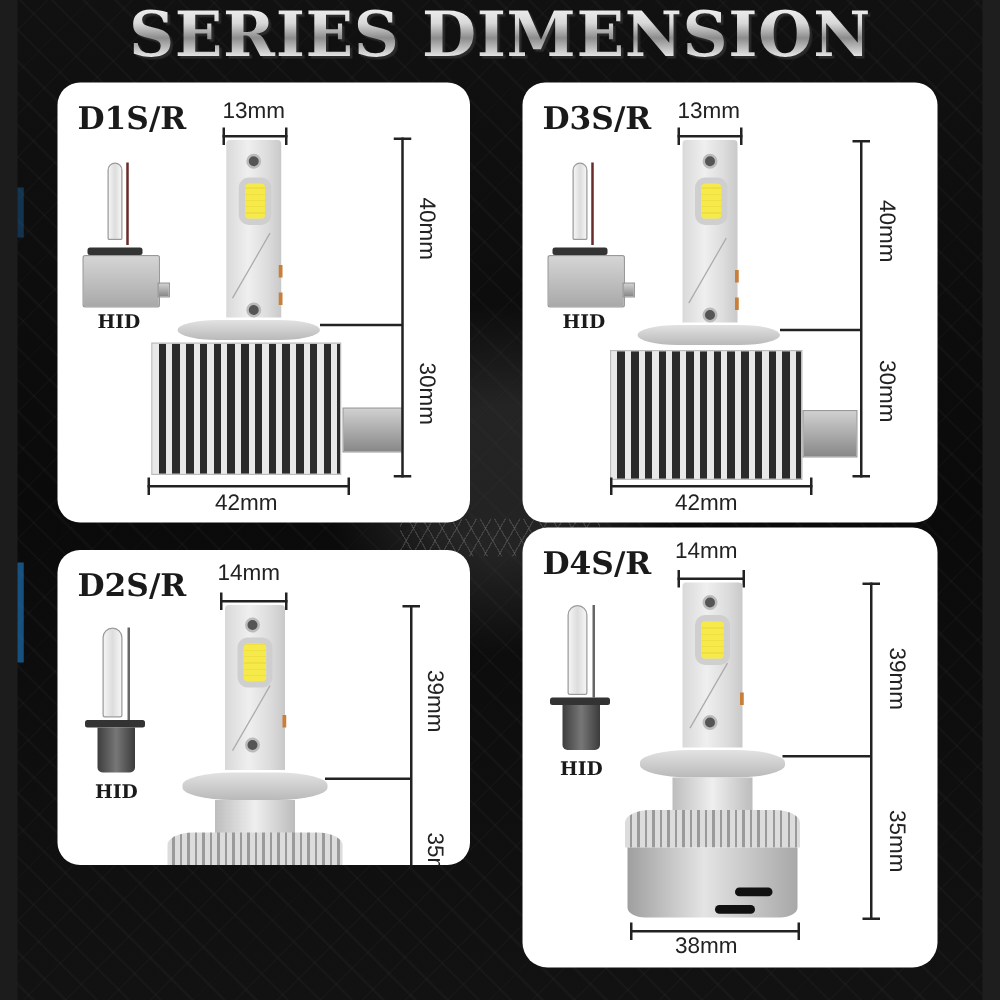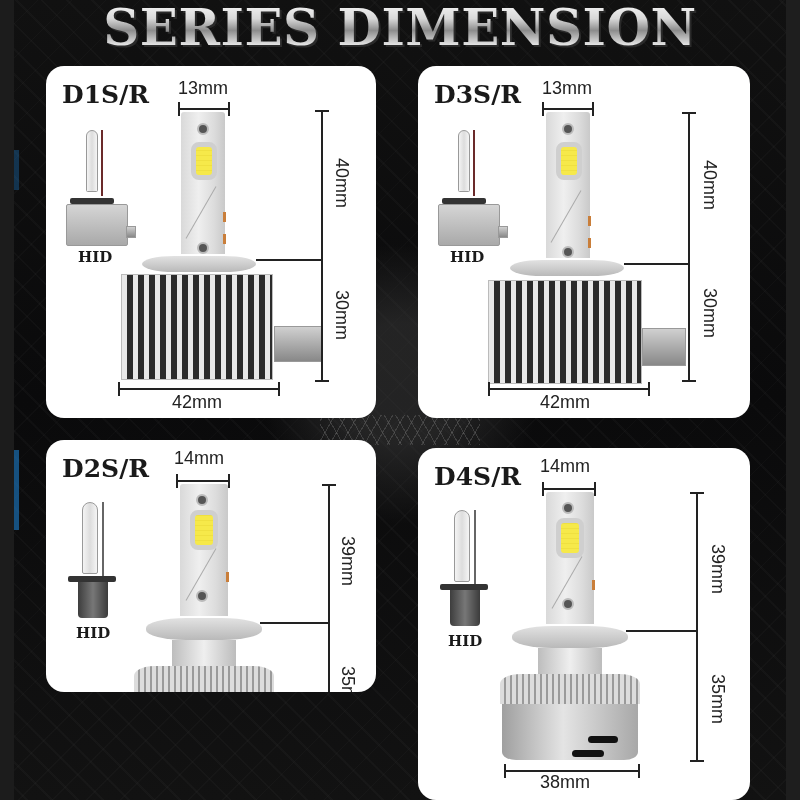--- a/index.html
+++ b/index.html
@@ -33,21 +33,21 @@
     text-shadow:none;
     filter:drop-shadow(2px 2px 0 #2a2a2a);
   }
 
   .panel {
     position:absolute; background:#fff; border-radius:18px; overflow:hidden;
   }
   .p1 { left:46px; top:66px; width:330px; height:352px; }
   .p2 { left:418px; top:66px; width:332px; height:352px; }
   .p3 { left:46px; top:440px; width:330px; height:252px; }
-  .p4 { left:418px; top:448px; width:332px; height:352px; }
+  .p4 { left:418px; top:422px; width:332px; height:352px;border-radius:20px; }
 
   .model {
     position:absolute; left:16px; top:14px;
     font-family:"DejaVu Serif", serif; font-weight:bold; font-size:25px; color:#1a1a1a;
   }
   .hid-label {
     position:absolute; font-family:"DejaVu Serif", serif; font-weight:bold; font-size:15px; color:#1a1a1a;
   }
   .dim { position:absolute; font-size:18px; color:#222; }
   .dim-v { position:absolute; font-size:18px; color:#222; transform:rotate(90deg); transform-origin:left top; white-space:nowrap; }

